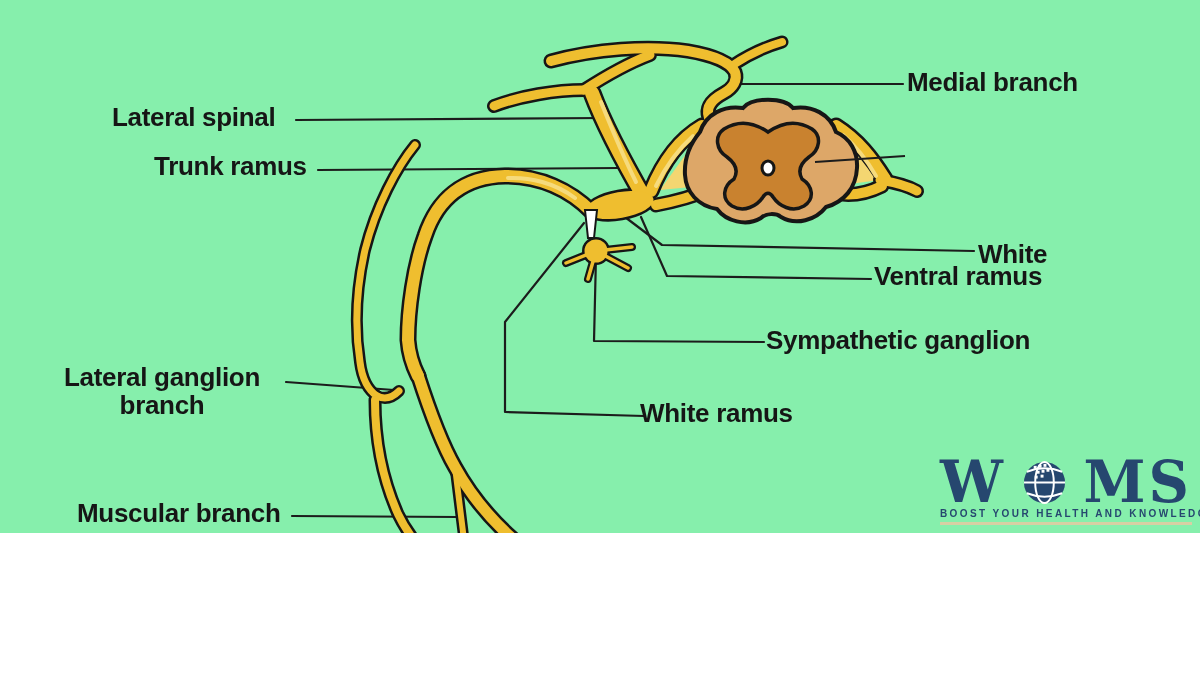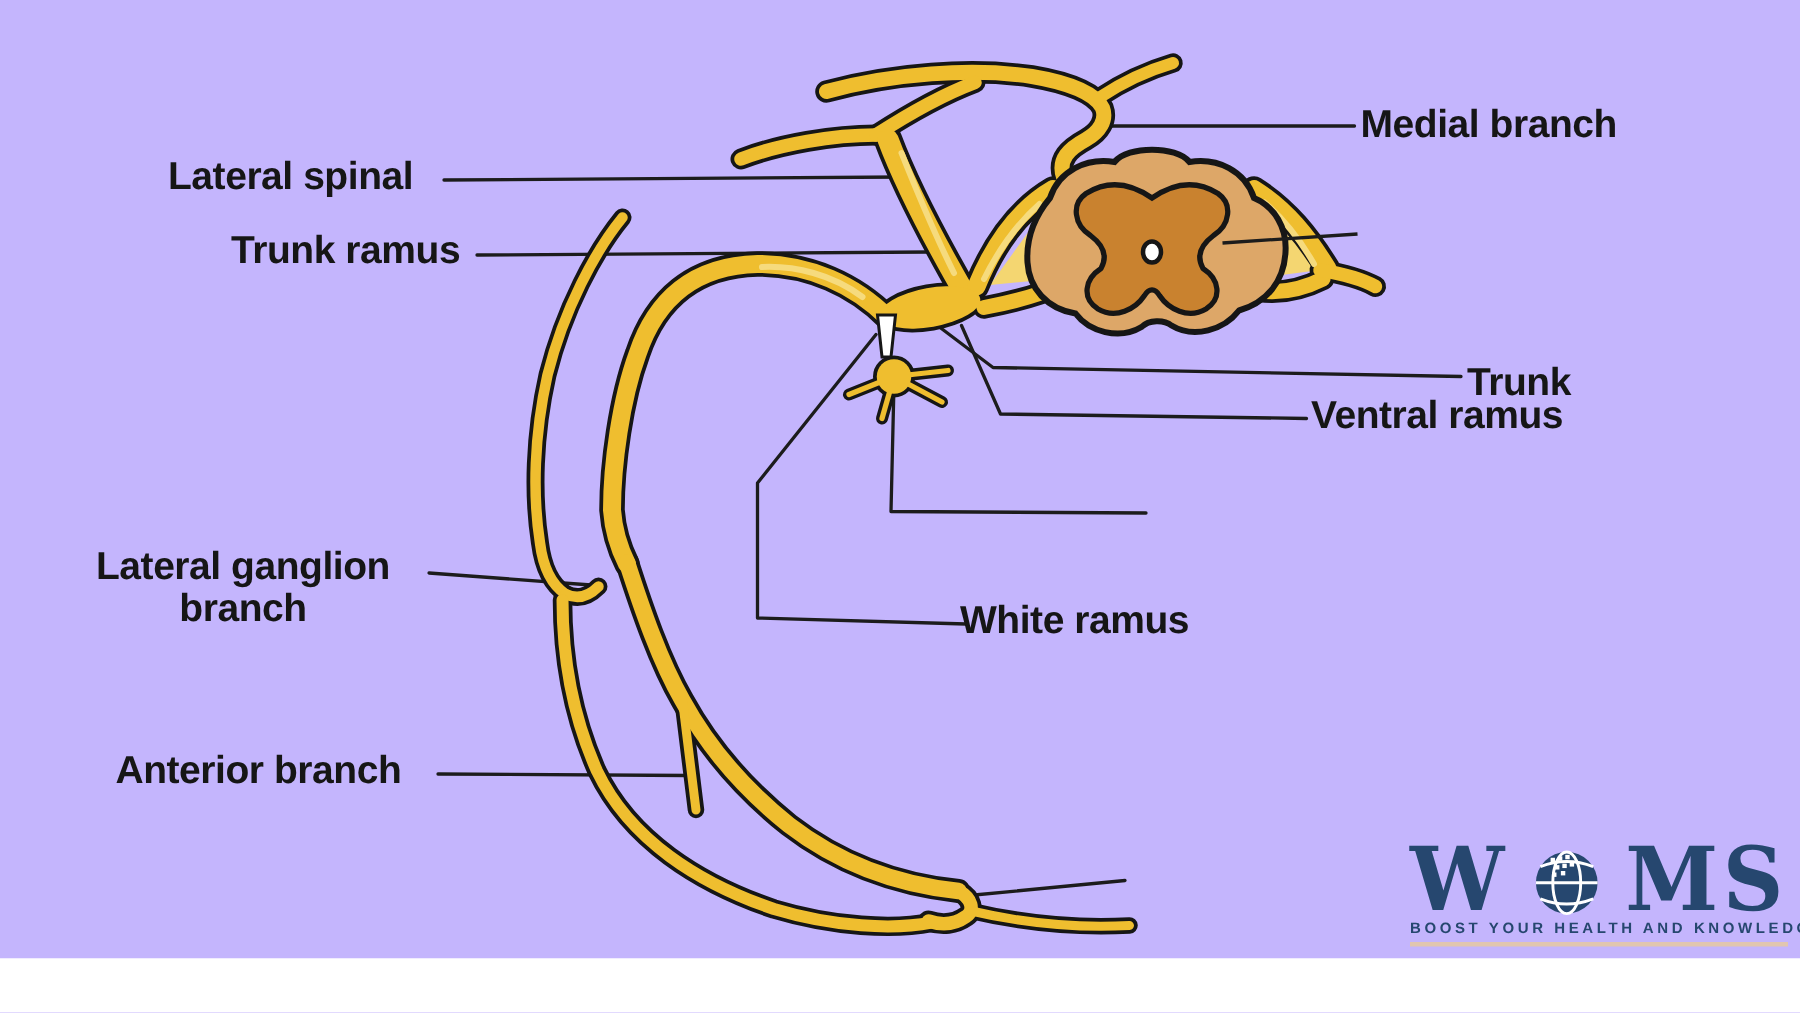--- a/index.html
+++ b/index.html
@@ -1,16 +1,16 @@
 <!DOCTYPE html>
 <html><head>
 <meta charset="utf-8">
 <style>
   html,body{margin:0;padding:0;background:#ffffff;}
-  .stage{position:relative;width:1200px;height:639px;background:#c4b5fd;overflow:hidden;
+  .stage{position:relative;width:1200px;height:533px;background:#86efac;overflow:hidden;
          font-family:"Liberation Sans",sans-serif;}
   .art{position:absolute;left:0;top:0;width:1200px;height:675px;}
   .lbl{position:absolute;font-weight:800;font-size:26px;line-height:1.08;
        letter-spacing:-0.3px;color:#161616;white-space:nowrap;}
   .lbl.wrap{white-space:normal;text-align:center;}
   
   #lbl-medial{left:907px;top:68px;}
   #lbl-lateral{left:112px;top:103px;}
   #lbl-dorsal{left:154px;top:152px;}
   #lbl-transverse{left:893px;top:128px;width:305px;}
@@ -132,25 +132,26 @@
     </g>
 
     <path d="M815,162 L905,156" stroke="#1c1c1c" stroke-width="2.2" fill="none"></path>
 
     <path d="M55,650 C105,643 160,641 215,643" stroke="#F2E5AC" stroke-width="3" fill="none" opacity="0.9"></path>
   </svg>
 
   <div class="lbl" id="lbl-medial">Medial branch</div>
   <div class="lbl" id="lbl-lateral">Lateral spinal</div>
   <div class="lbl" id="lbl-dorsal">Trunk ramus</div>
-  <div class="lbl" id="lbl-trunk">Trunk</div>
+  <div class="lbl" id="lbl-trunk">White</div>
   <div class="lbl" id="lbl-ventral">Ventral ramus</div>
+  <div class="lbl" id="lbl-sympathetic">Sympathetic ganglion</div>
   <div class="lbl" id="lbl-white">White ramus</div>
   <div class="lbl wrap" id="lbl-latcut">Lateral ganglion branch</div>
-  <div class="lbl" id="lbl-muscular">Anterior branch</div>
+  <div class="lbl" id="lbl-muscular">Muscular branch</div>
 
   <div class="logo">
     <div class="logo-word">
       <span>W</span>
       <svg class="globe" viewBox="0 0 48 48">
         <circle cx="24" cy="24" r="21" fill="#26476F"></circle>
         <path d="M3,24 H45" stroke="#ffffff" stroke-width="2.2" fill="none"></path>
         <path d="M6,13 Q24,6 42,13" stroke="#ffffff" stroke-width="2" fill="none"></path>
         <path d="M6,35 Q24,42 42,35" stroke="#ffffff" stroke-width="2" fill="none"></path>
         <ellipse cx="24" cy="24" rx="9.5" ry="21" stroke="#ffffff" stroke-width="2" fill="none"></ellipse>

